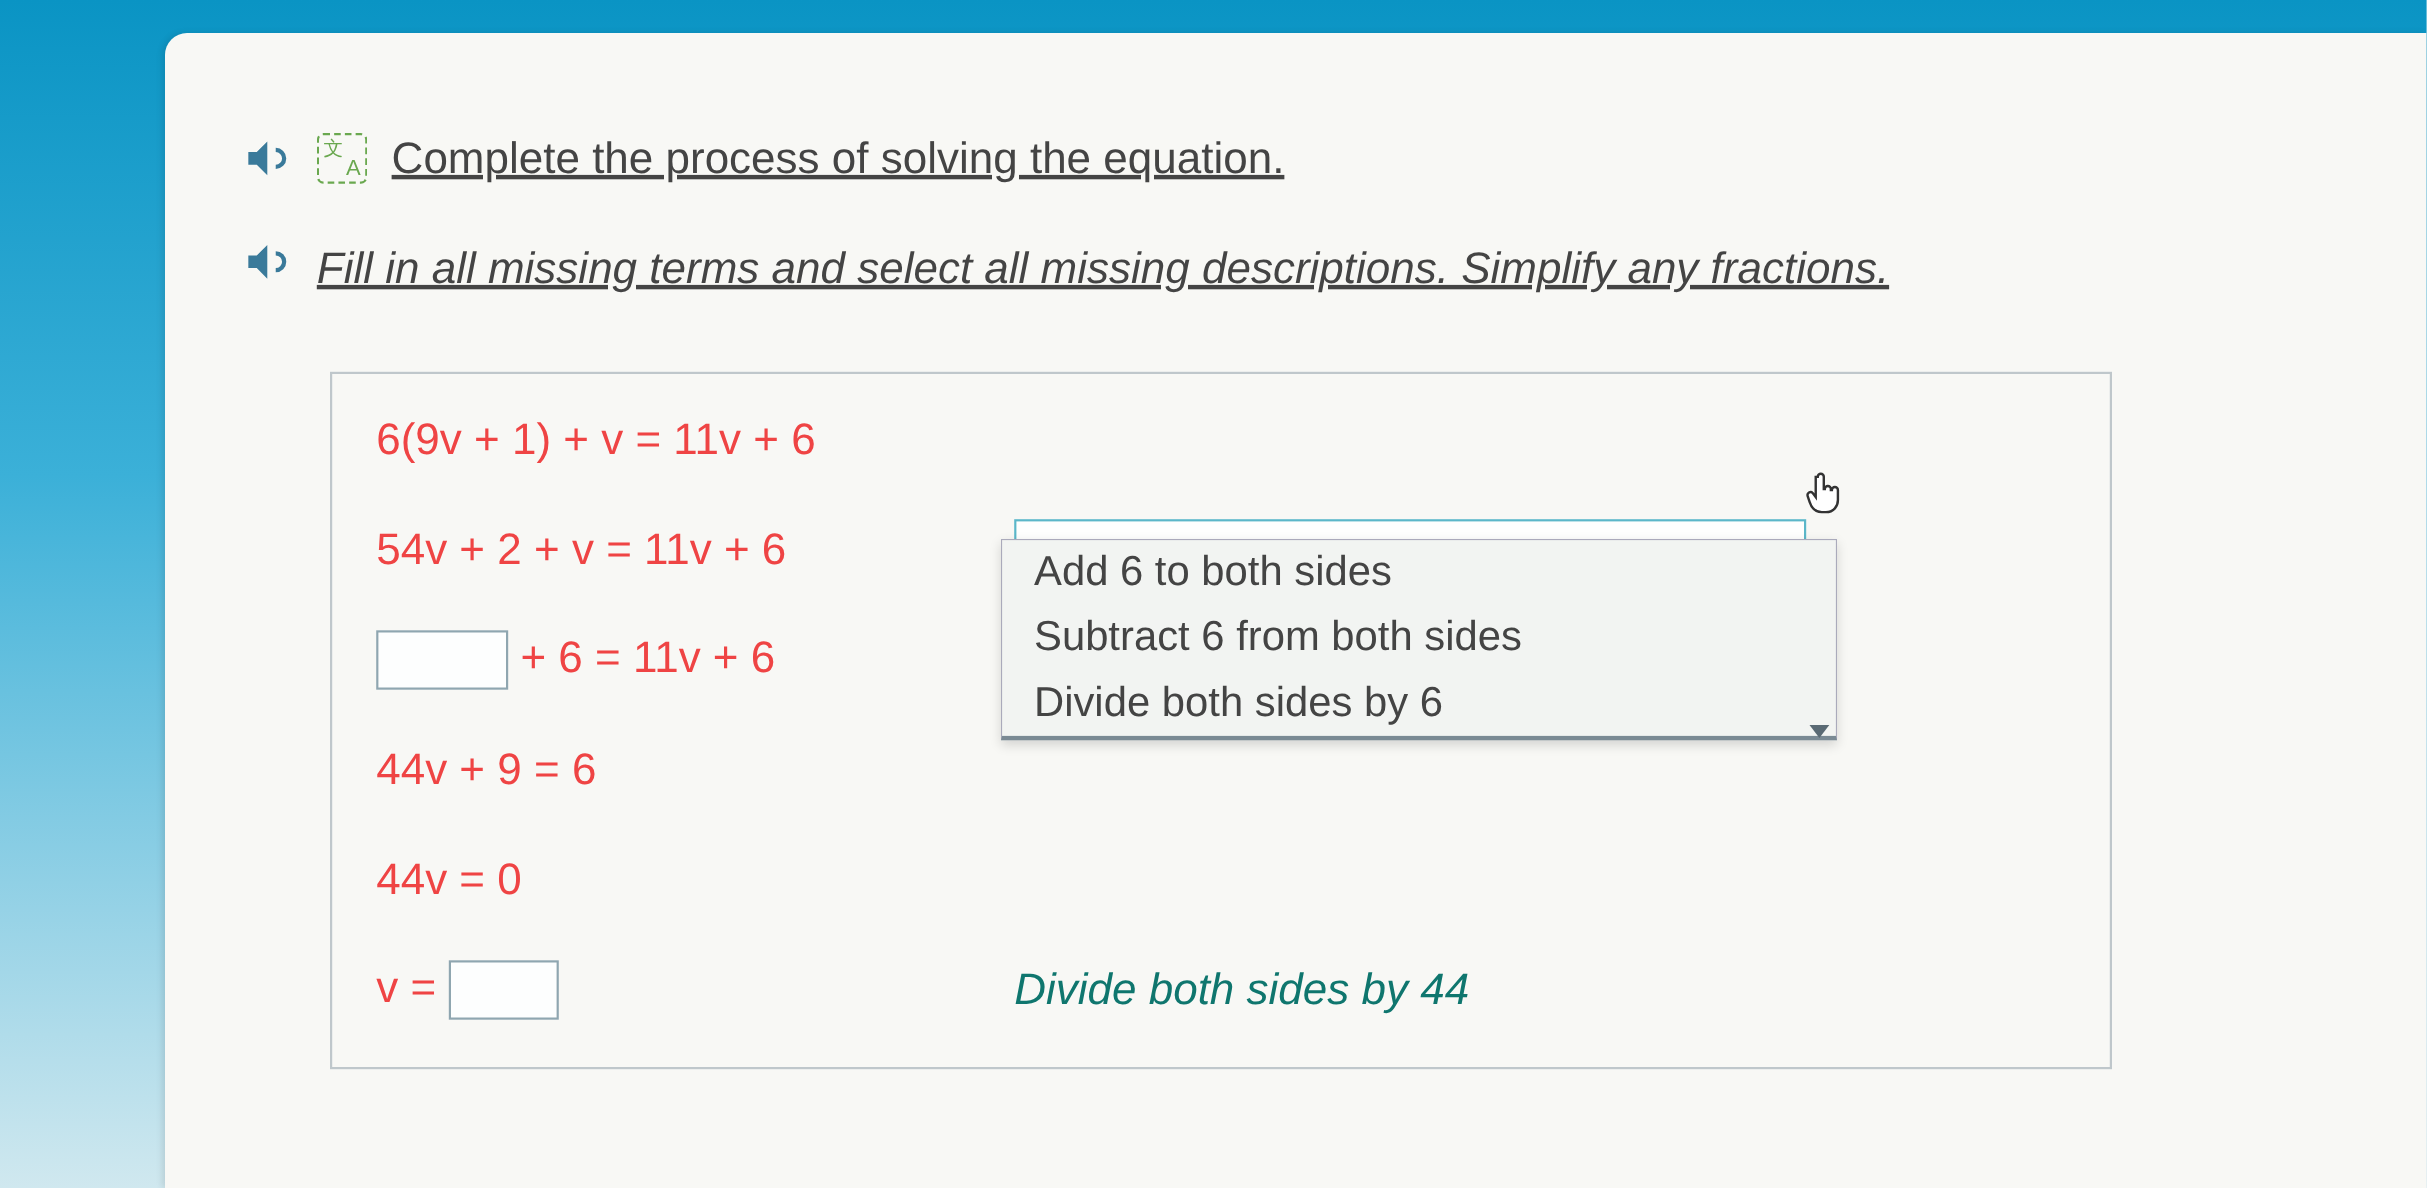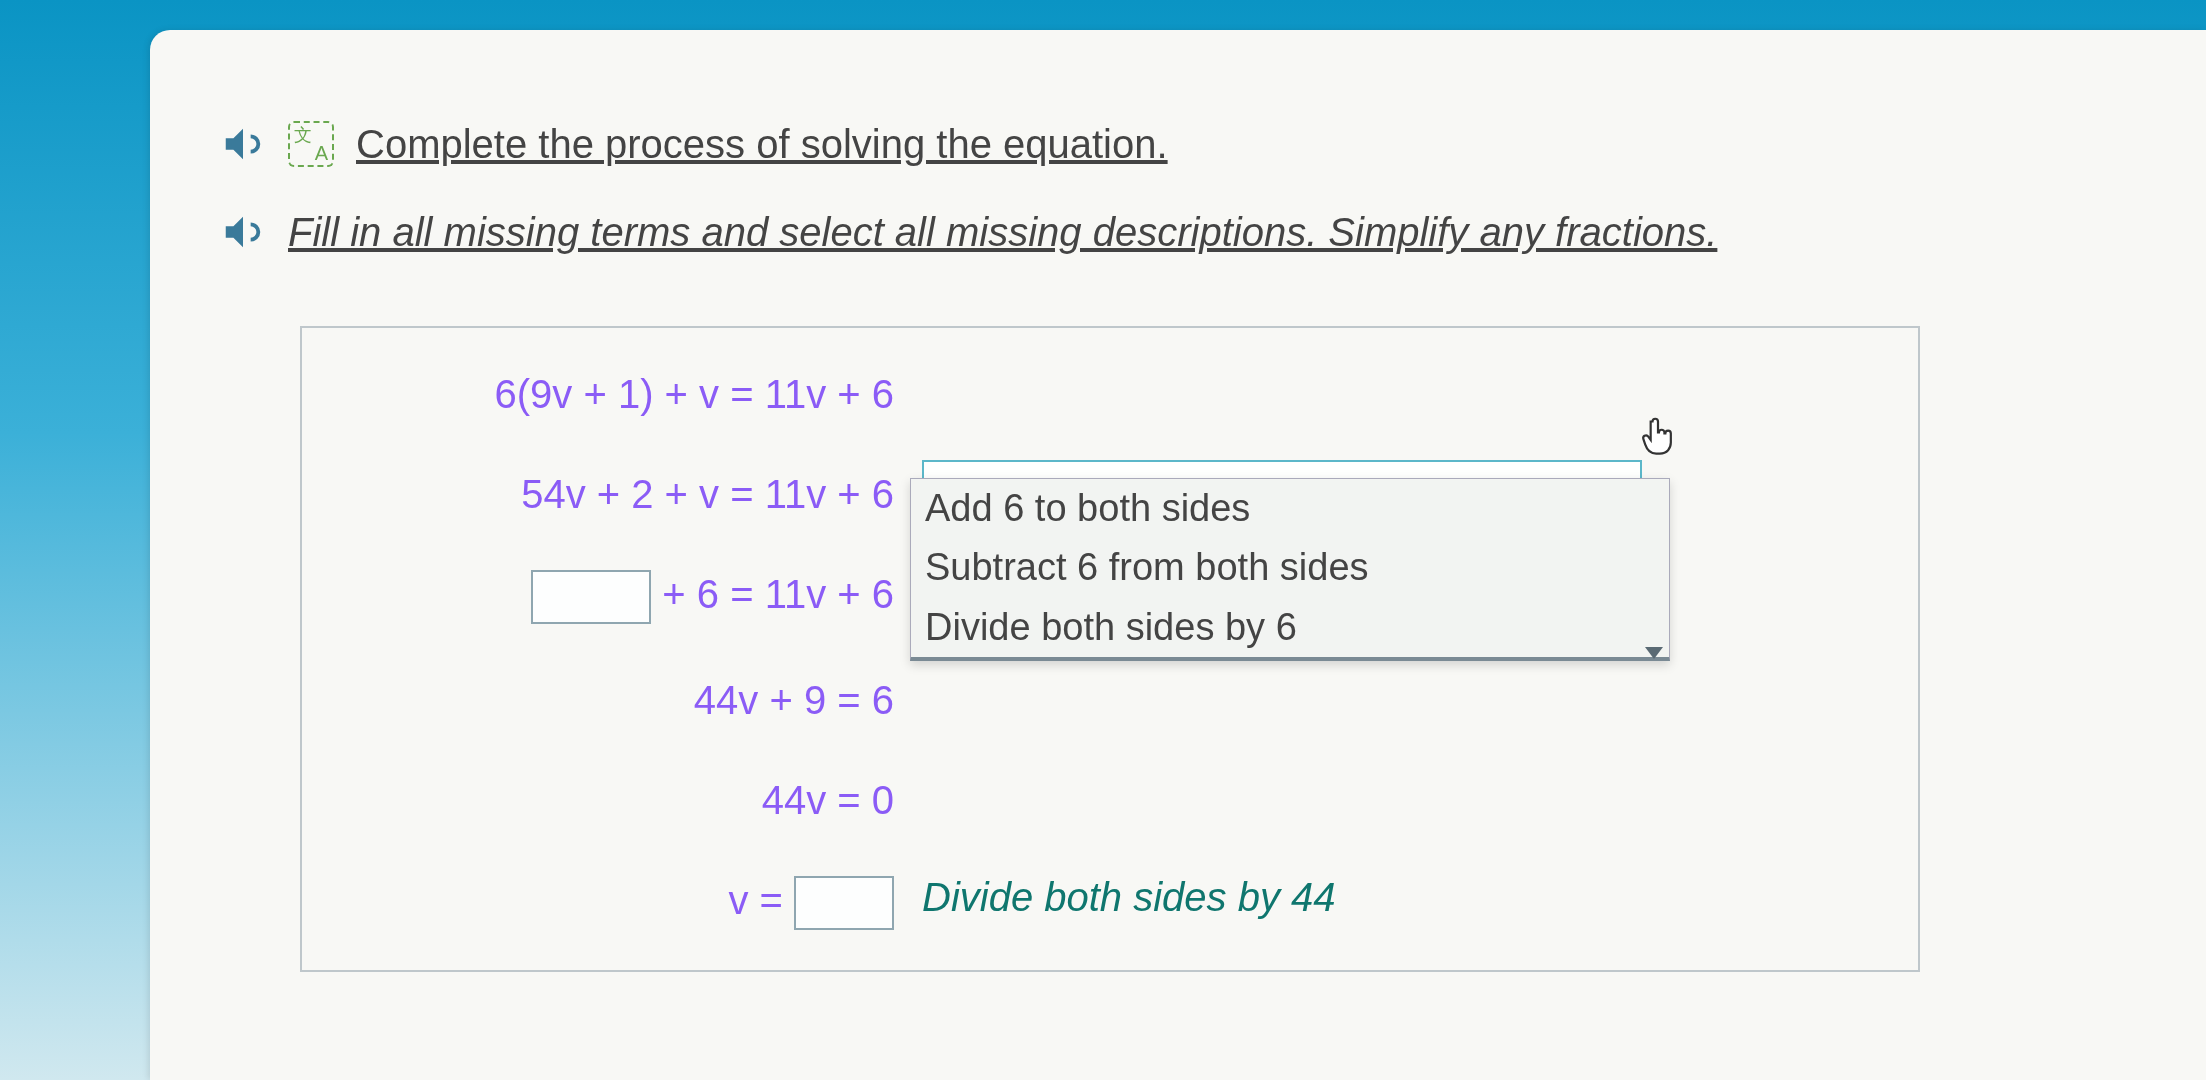--- a/index.html
+++ b/index.html
@@ -29,20 +29,21 @@
     margin-bottom: 40px;
     font-size: 40px;
     color: #444;
     text-decoration: underline;
   }
   .instruction-row .text { line-height: 1.2; }
   .sub-instruction {
     font-style: italic;
     font-size: 40px;
     color: #444;
+    margin-top: 12px;
   }
   .audio-icon svg { width: 46px; height: 46px; display:block; }
   .translate-icon {
     width: 46px; height: 46px;
     border: 2px dashed #6aa84f;
     border-radius: 6px;
     display: flex;
     align-items: center;
     justify-content: center;
     color: #6aa84f;
@@ -66,25 +67,24 @@
     position: relative;
   }
   .eq-row {
     display: flex;
     align-items: center;
     margin-bottom: 40px;
     min-height: 60px;
   }
   .eq-left {
     width: 580px;
-    text-align: right;
+    text-align: left;
     padding-right: 28px;
     font-family: Verdana, Geneva, sans-serif;
-    color:#8b5cf6;
-    margin-top:12px;
+    color:#ef4444;
   }
   .eq-right {
     flex: 1;
     font-style: italic;
     color: #0f766e;
   }
   .term-input {
     display: inline-block;
     width: 120px;
     height: 54px;
@@ -114,21 +114,21 @@
     top: 152px;
     left: 610px;
     width: 760px;
     background: #f2f4f2;
     border: 1px solid #aab;
     border-bottom: 4px solid #7a8a94;
     box-shadow: 0 4px 10px rgba(0,0,0,0.15);
     z-index: 10;
   }
   .dropdown-list .opt {
-    padding: 4px 14px;
+    padding: 4px 29px;
     font-size: 38px;
     color: #444;
     line-height: 1.35;
     cursor: pointer;
   }
   .dropdown-list .scroll-arrow {
     position: absolute;
     right: 6px;
     bottom: -2px;
     width: 0; height: 0;

